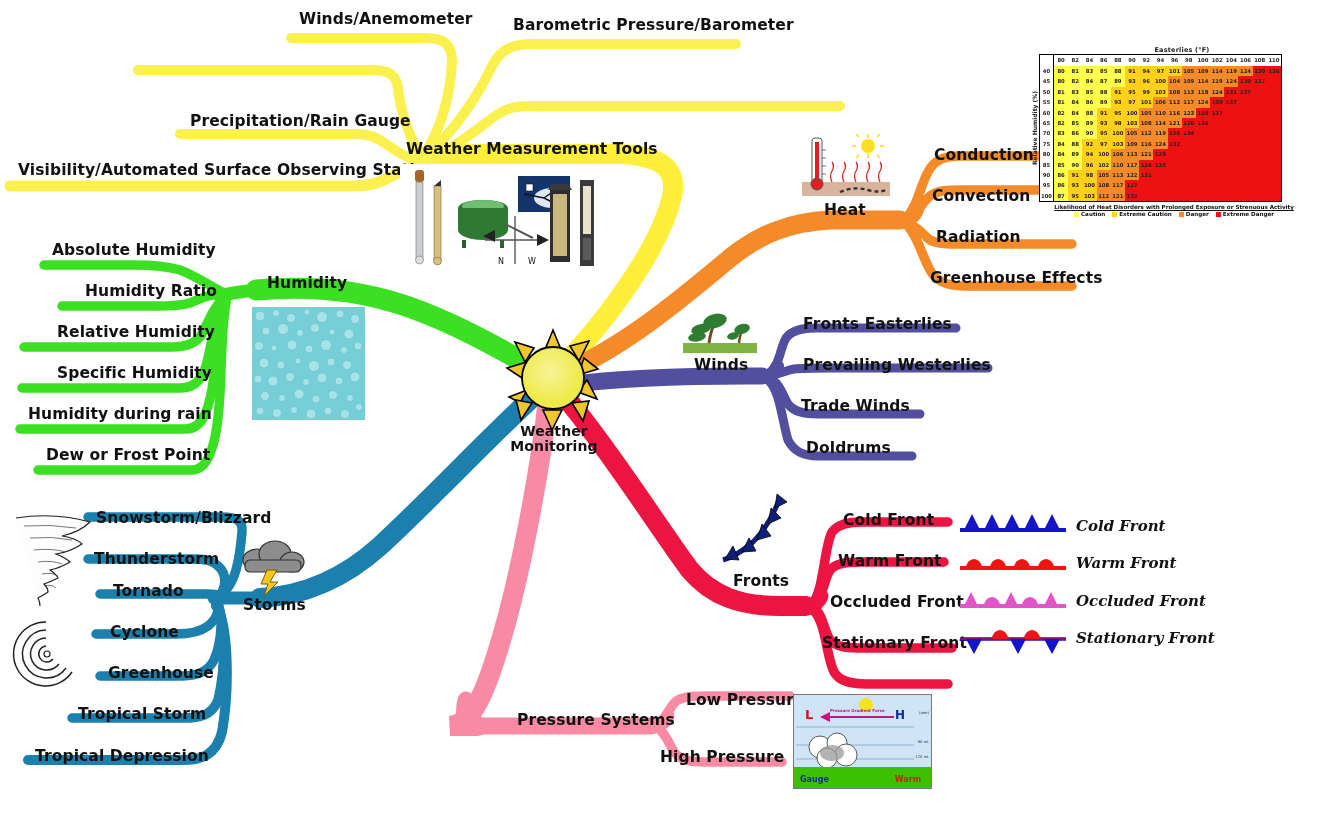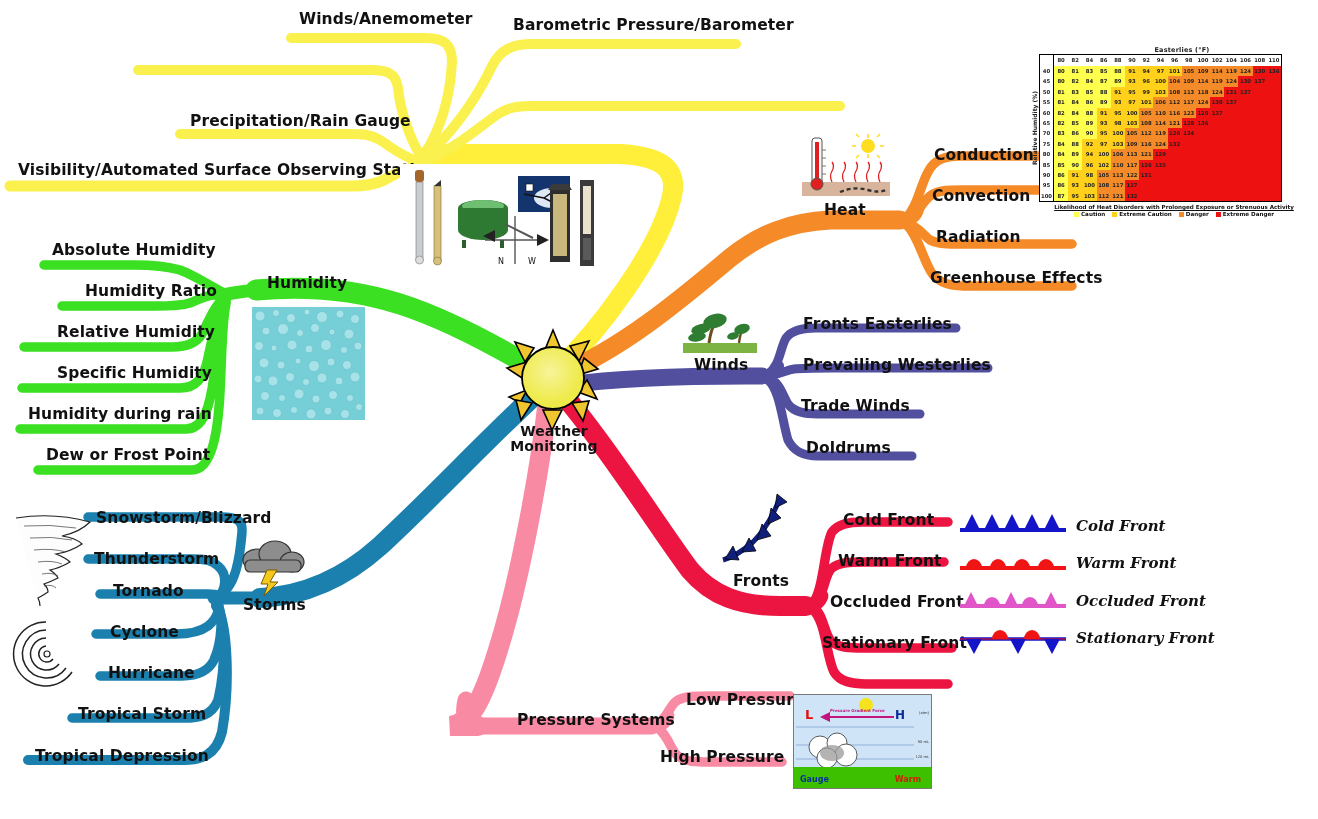--- a/index.html
+++ b/index.html
@@ -147,20 +147,21 @@
       </g>
       <circle cx="553" cy="378" r="31" fill="url(#sunfill)" stroke="#000" stroke-width="1.8"></circle>
     </g>
   </svg>
 
   <div class="lbl center-lbl" style="left:510px;top:424px;width:88px;">
     <div>Weather</div>
     <div>Monitoring</div>
   </div>
 
+  <div class="lbl node" style="left:406px;top:140px;">Weather Measurement Tools</div>
   <div class="lbl node" style="left:824px;top:201px;">Heat</div>
   <div class="lbl node" style="left:267px;top:274px;">Humidity</div>
   <div class="lbl node" style="left:694px;top:356px;">Winds</div>
   <div class="lbl node" style="left:243px;top:596px;">Storms</div>
   <div class="lbl node" style="left:733px;top:572px;">Fronts</div>
   <div class="lbl node" style="left:517px;top:711px;">Pressure Systems</div>
 
   <div class="lbl leaf" style="left:299px;top:10px;">Winds/Anemometer</div>
   <div class="lbl leaf" style="left:513px;top:16px;">Barometric Pressure/Barometer</div>
   <div class="lbl leaf" style="left:190px;top:112px;">Precipitation/Rain Gauge</div>
@@ -180,21 +181,21 @@
 
   <div class="lbl leaf" style="left:803px;top:315px;">Fronts Easterlies</div>
   <div class="lbl leaf" style="left:803px;top:356px;">Prevailing Westerlies</div>
   <div class="lbl leaf" style="left:801px;top:397px;">Trade Winds</div>
   <div class="lbl leaf" style="left:806px;top:439px;">Doldrums</div>
 
   <div class="lbl leaf" style="left:96px;top:509px;">Snowstorm/Blizzard</div>
   <div class="lbl leaf" style="left:94px;top:550px;">Thunderstorm</div>
   <div class="lbl leaf" style="left:113px;top:582px;">Tornado</div>
   <div class="lbl leaf" style="left:110px;top:623px;">Cyclone</div>
-  <div class="lbl leaf" style="left:108px;top:664px;">Hurricane</div>
+  <div class="lbl leaf" style="left:108px;top:664px;">Greenhouse</div>
   <div class="lbl leaf" style="left:78px;top:705px;">Tropical Storm</div>
   <div class="lbl leaf" style="left:35px;top:747px;">Tropical Depression</div>
 
   <div class="lbl leaf" style="left:843px;top:511px;">Cold Front</div>
   <div class="lbl leaf" style="left:838px;top:552px;">Warm Front</div>
   <div class="lbl leaf" style="left:830px;top:593px;">Occluded Front</div>
   <div class="lbl leaf" style="left:822px;top:634px;">Stationary Front</div>
 
   <div class="lbl leaf" style="left:686px;top:691px;">Low Pressure</div>
   <div class="lbl leaf" style="left:660px;top:748px;">High Pressure</div>

